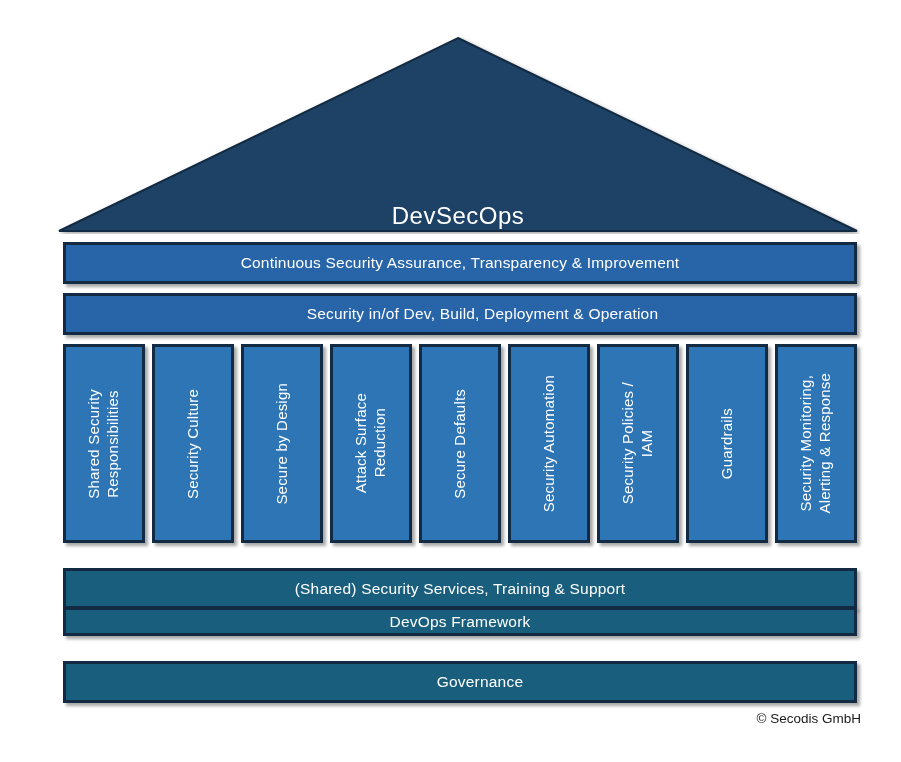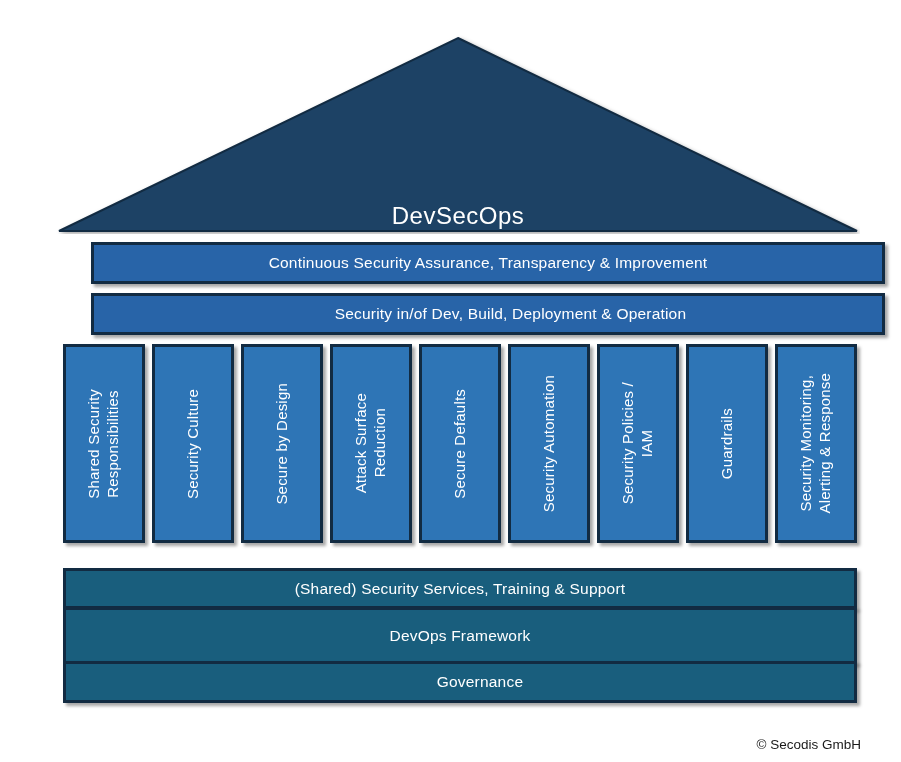--- a/index.html
+++ b/index.html
@@ -40,26 +40,26 @@
   
   .bar{
     position:absolute;left:63px;width:794px;
     border:3px solid var(--border);
     box-shadow:3px 3px 3px rgba(0,0,0,0.35);
     display:flex;align-items:center;justify-content:center;
     color:var(--text-light);
     font-size:15.5px;
     letter-spacing:0.2px;
   }
-  .bar.blue{background:var(--bar-blue);margin-left:28px;}
+  .bar.blue{background:var(--bar-blue);}
   .bar.teal{background:var(--bar-teal);}
   .bar-top-1{top:242px;height:42px;}
   .bar-top-2{top:293px;height:42px;padding-left:45px;}
   .bar-bottom-1{top:552px;height:41px;margin-top:16px;}
-  .bar-bottom-2{top:607px;height:57px;}
+  .bar-bottom-2{top:607px;height:29px;}
   .bar-bottom-3{top:661px;height:42px;padding-left:40px;}
   
   .pillars{
     position:absolute;left:63px;top:344px;width:794px;height:199px;
     display:flex;justify-content:space-between;
   }
   .pillar{
     width:82px;height:199px;
     background:var(--pillar-blue);
     border:3px solid var(--border);
@@ -75,21 +75,20 @@
     color:var(--text-light);
     font-size:15px;
     line-height:1.25;
     letter-spacing:0.2px;
   }
   
   .copyright{
     position:absolute;right:40px;top:711px;
     color:var(--text-dark);
     font-size:13.5px;
-    margin-top:26px;
   }
 </style>
 </head>
 <body>
 
 <div class="canvas">
 
   <div class="roof">
     <svg viewBox="0 0 804 200" preserveAspectRatio="none">
       <polygon points="402,4 801,197 3,197" style="filter:drop-shadow(2px 2px 2px rgba(0,0,0,0.35));"></polygon>

